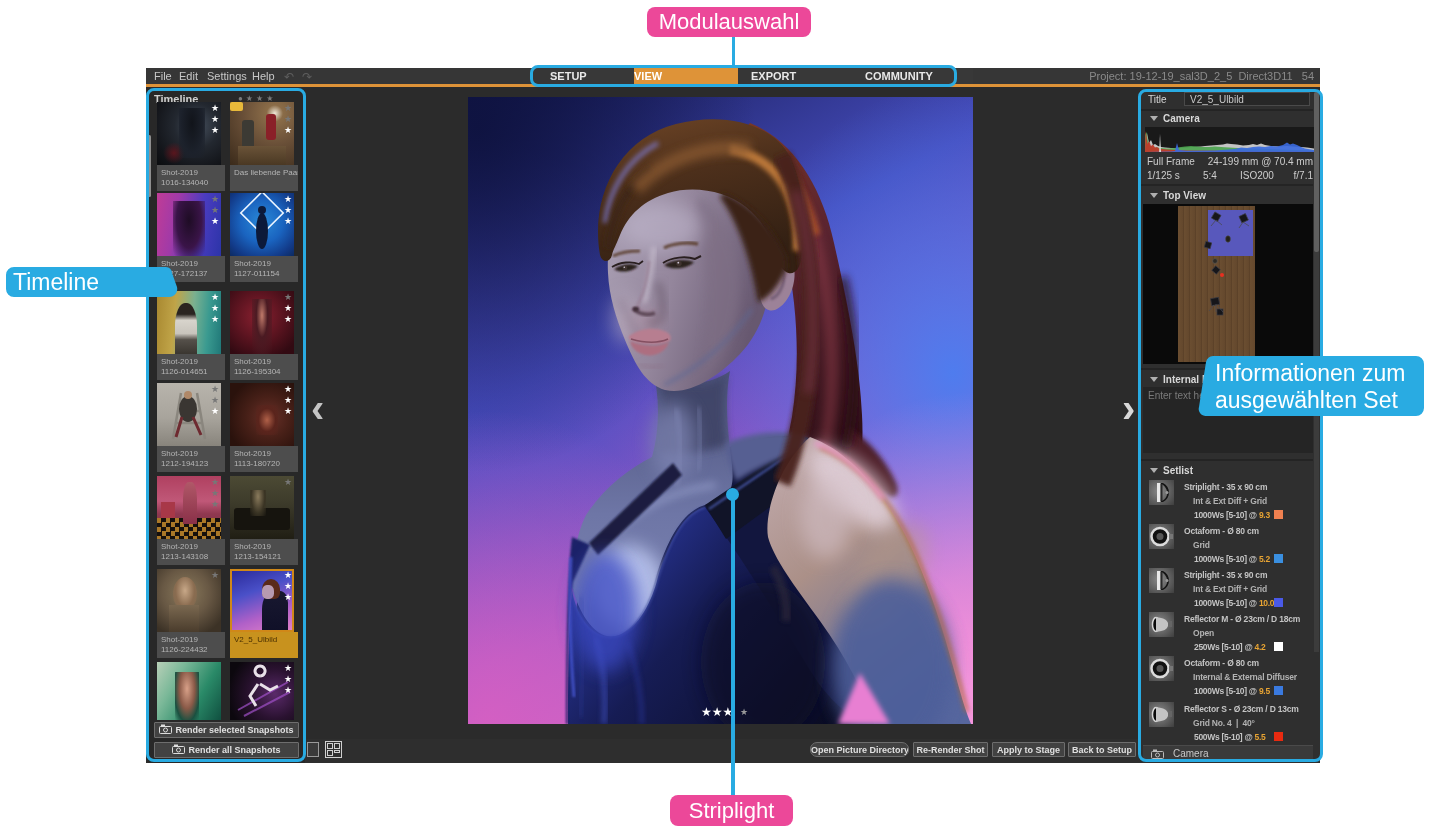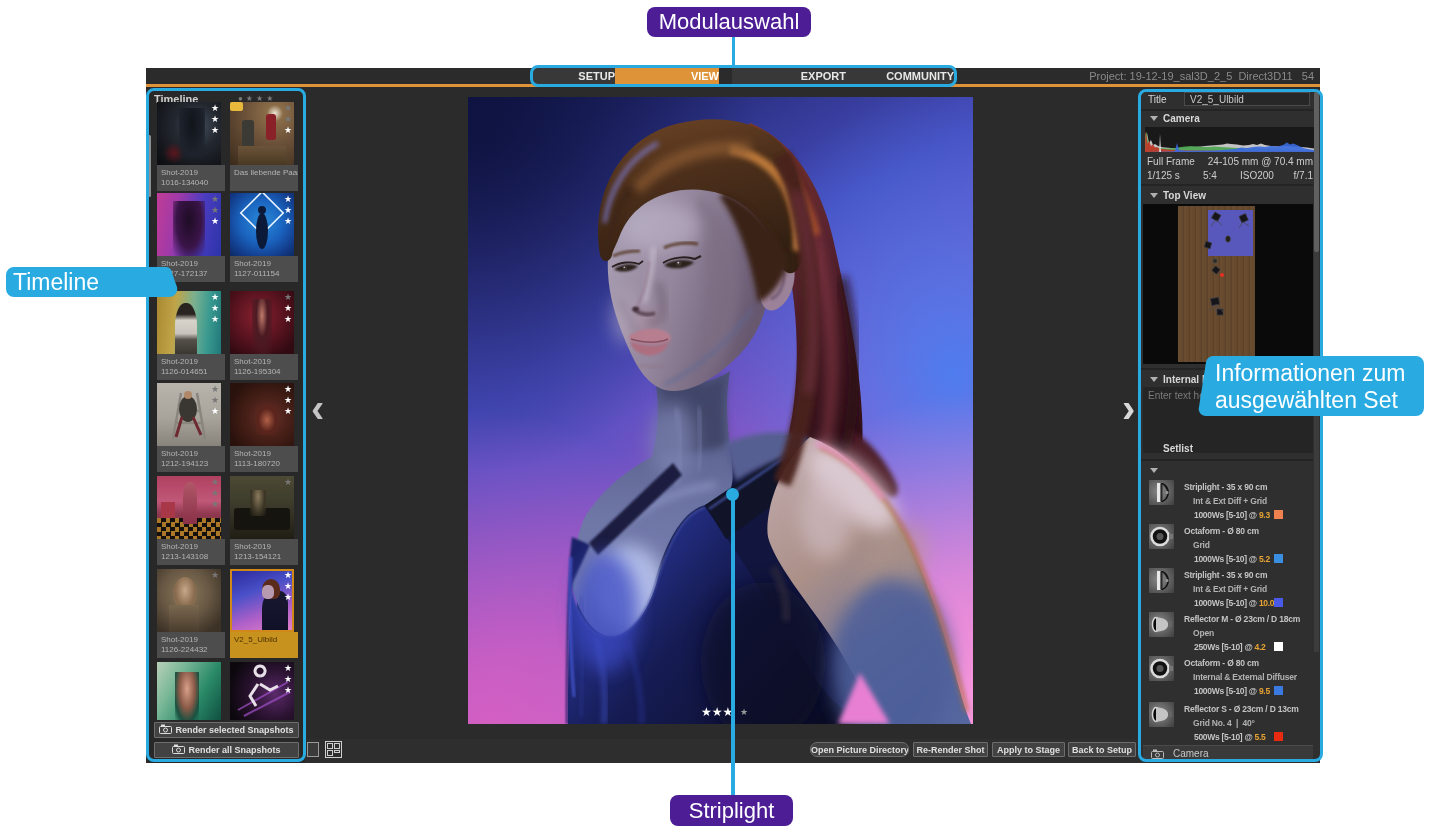--- a/index.html
+++ b/index.html
@@ -4,31 +4,31 @@
 <style>
   * { margin:0; padding:0; box-sizing:border-box; }
   html,body { width:1430px; height:830px; background:#ffffff; font-family:"Liberation Sans", sans-serif; overflow:hidden; }
   .abs { position:absolute; }
   #canvas { position:relative; width:1430px; height:830px; }
   #app { position:absolute; left:146px; top:68px; width:1174px; height:695px; background:#2b2b2b; }
   
   #menubar { position:absolute; left:0; top:0; width:1174px; height:16px; background:#363636; color:#c8c8c8; font-size:11px; }
   #menubar .mi { position:absolute; top:2px; }
   #orangestrip { position:absolute; left:0; top:16px; width:1174px; height:3px; background:#de9338; }
-  .tab { position:absolute; top:0; height:16px; line-height:16px; text-align:right; font-size:11px; font-weight:bold; color:#e8e8e8; background:#383838; }
+  .tab { position:absolute; top:0; height:16px; line-height:16px; text-align:left; font-size:11px; font-weight:bold; color:#e8e8e8; background:#383838;margin-left:19px; }
   .tab.active { background:#de9338; color:#fff; }
   #projtext { position:absolute; right:6px; top:2px; font-size:11px; color:#8a8a8a; }
   
   #leftpanel { position:absolute; left:2px; top:22px; width:157px; height:673px; background:#282828; }
   #rightpanel { position:absolute; left:995px; top:22px; width:179px; height:673px; background:#2f2f2f; }
   
   #bottombar { position:absolute; left:159px; top:671px; width:836px; height:24px; background:#2e2e2e; }
   .btn { position:absolute; top:4px; height:15px; line-height:14px; background:#424242; border:1px solid #6e6e6e; color:#e0e0e0; font-size:9px; font-weight:bold; text-align:center; border-radius:1px; white-space:nowrap; overflow:hidden; }
   
-  .cy { color:#fff; background:#4c1d95; font-size:22px; }
+  .cy { color:#fff; background:#ec4899; font-size:22px; }
   .outline { position:absolute; border:3px solid #29abe2; border-radius:8px; }
   
   .thumb { position:absolute; width:64px; }
   .timg { width:64px; height:63px; position:relative; overflow:hidden; }
   .tcap { width:68px; height:26px; background:#4d4d4d; color:#b5b5b5; font-size:8px; line-height:10px; padding:3px 0 0 4px; white-space:nowrap; overflow:hidden; }
   .stars { position:absolute; right:2px; top:1px; text-align:right; line-height:11px; font-size:9px; }
   
   .rp-sep { position:absolute; left:0; width:172px; height:2px; background:#242424; }
   .rp-h { position:absolute; left:22px; font-size:10px; font-weight:bold; color:#d8d8d8; }
   .rp-tri { position:absolute; left:9px; width:0; height:0; border-left:4px solid transparent; border-right:4px solid transparent; border-top:5px solid #b0b0b0; }
@@ -39,20 +39,28 @@
   .sl-l2 { position:absolute; left:50px; top:18px; font-size:8.5px; letter-spacing:-0.2px; font-weight:bold; color:#b2b2b2; white-space:nowrap; }
   .sl-l3 { position:absolute; left:51px; top:32px; font-size:8.5px; letter-spacing:-0.3px; font-weight:bold; color:#c4c4c4; white-space:nowrap; }
   .sl-v { color:#e8a433; font-weight:bold; }
   .sl-sq { position:absolute; left:80px; top:0px; width:9px; height:9px; }
 </style>
 </head>
 <body>
 <div id="canvas">
   <div id="app">
 
+    <div id="menubar">
+      <span class="mi" style="left:8px;">File</span>
+      <span class="mi" style="left:33px;">Edit</span>
+      <span class="mi" style="left:61px;">Settings</span>
+      <span class="mi" style="left:106px;">Help</span>
+      <span class="mi" style="left:138px; color:#5e5e5e; font-size:12px;">↶</span>
+      <span class="mi" style="left:156px; color:#5e5e5e; font-size:12px;">↷</span>
+    </div>
     <div class="tab" style="left:385px; width:84px;">SETUP</div>
     <div class="tab active" style="left:469px; width:104px;">VIEW</div>
     <div class="tab" style="left:586px; width:114px;">EXPORT</div>
     <div class="tab" style="left:700px; width:108px;">COMMUNITY</div>
     <div id="projtext">Project: 19-12-19_sal3D_2_5&nbsp;&nbsp;Direct3D11&nbsp;&nbsp;&nbsp;54</div>
     <div id="orangestrip"></div>
 
     <div id="leftpanel">
       <div style="position:absolute;left:6px;top:3px;font-size:11px;font-weight:bold;color:#d0d0d0;">Timeline</div>
       <div style="position:absolute;left:90px;top:4px;color:#7a7a7a;font-size:8px;letter-spacing:3px;">●★★★</div>
@@ -403,21 +411,21 @@
       <div style="position:absolute; left:4px; top:37px; width:169px; height:25px; background:#191919;">
         <svg width="169" height="25">
           <path d="M0,25 L0,10 L2,6 L4,16 L6,13 L8,18 L10,17 L13,19 L16,20 L20,20.5 L26,21 L32,21 L40,20.5 L48,20 L56,19.5 L60,19 L66,18.5 L72,18 L78,17.5 L82,16.5 L86,17 L92,17.5 L98,18.5 L104,18 L108,17 L112,18 L116,16.5 L120,18 L126,19 L134,19.5 L142,19 L148,19.5 L156,20 L162,20.5 L169,21.5 L169,25 Z" fill="#c4c4c4"></path>
           <path d="M0,25 L0,8 L1.5,5 L3,14 L5,19 L8,21 L12,20.5 L16,21 L22,21.5 L30,21 L36,20 L40,19.5 L46,19 L52,19.5 L58,20 L64,20 L70,19.5 L76,20 L84,20.5 L92,21 L102,21.5 L112,21.5 L124,22 L138,22.5 L152,23 L169,23.5 L169,25 Z" fill="#4aa44e" opacity="0.9"></path>
           <path d="M0,25 L0.5,4 L1.5,9 L2.5,17 L4,14 L6,19 L8,17.5 L10,20.5 L12,20 L14,21.5 L17,22 L22,22.5 L30,23 L44,23.5 L169,24.2 L169,25 Z" fill="#c03a2a" opacity="0.95"></path>
           <path d="M0,25 L26,24.5 L30,24 L32,16 L34,23 L42,23.8 L70,23.5 L90,22 L96,20.5 L102,21 L108,20 L114,19.5 L120,20 L126,19 L132,19.5 L138,18 L142,15.5 L145,17.5 L148,16.5 L152,18 L156,20 L160,21.5 L169,23 L169,25 Z" fill="#3a6ae0" opacity="0.9"></path>
           <path d="M14.2,25 L15,7 L16,25 Z" fill="#e0e0e0"></path>
         </svg>
       </div>
       <div class="rp-t" style="left:6px; top:66px;">Full Frame</div>
-      <div class="rp-t" style="right:7px; top:66px;">24-105 mm @ 70.4 mm</div>
+      <div class="rp-t" style="right:7px; top:66px;">24-199 mm @ 70.4 mm</div>
       <div class="rp-t" style="left:6px; top:80px;">1/125 s</div>
       <div class="rp-t" style="left:62px; top:80px;">5:4</div>
       <div class="rp-t" style="left:99px; top:80px;">ISO200</div>
       <div class="rp-t" style="right:7px; top:80px;">f/7.1</div>
       <div class="rp-sep" style="top:94px;"></div>
 
       <div class="rp-tri" style="top:103px;"></div>
       <div class="rp-h" style="top:100px;">Top View</div>
       <div style="position:absolute; left:2px; top:114px; width:170px; height:160px; background:#0a0a0a;">
         <div class="abs" style="left:35px; top:2px; width:77px; height:156px; background:repeating-linear-gradient(90deg, #6b4e31 0px, #64482d 5px, #553c25 6px);"></div>
@@ -443,21 +451,21 @@
       <div class="rp-sep" style="top:278px;"></div>
 
       <div class="rp-tri" style="top:287px;"></div>
       <div class="rp-h" style="top:284px;">Internal Notes</div>
       <div style="position:absolute; left:2px; top:297px; width:170px; height:66px; background:#252525;">
         <div style="position:absolute; left:5px; top:3px; font-size:10px; color:#7a7a7a;">Enter text here...</div>
       </div>
       <div class="rp-sep" style="top:369px;"></div>
 
       <div class="rp-tri" style="top:378px;"></div>
-      <div class="rp-h" style="top:353px;">Setlist</div>
+      <div class="rp-h" style="top:375px;">Setlist</div>
       <div id="setlist">
         <div class="sl-item" style="top:388px; height:42px;">
           <div class="sl-icon"><svg width="25" height="25">
                 <defs>
                   <radialGradient id="icg" cx="0.4" cy="0.45" r="0.8">
                     <stop offset="0" stop-color="#8a8a8a"></stop>
                     <stop offset="1" stop-color="#3f3f3f"></stop>
                   </radialGradient>
                 </defs>
                 <rect width="25" height="25" fill="url(#icg)"></rect>

